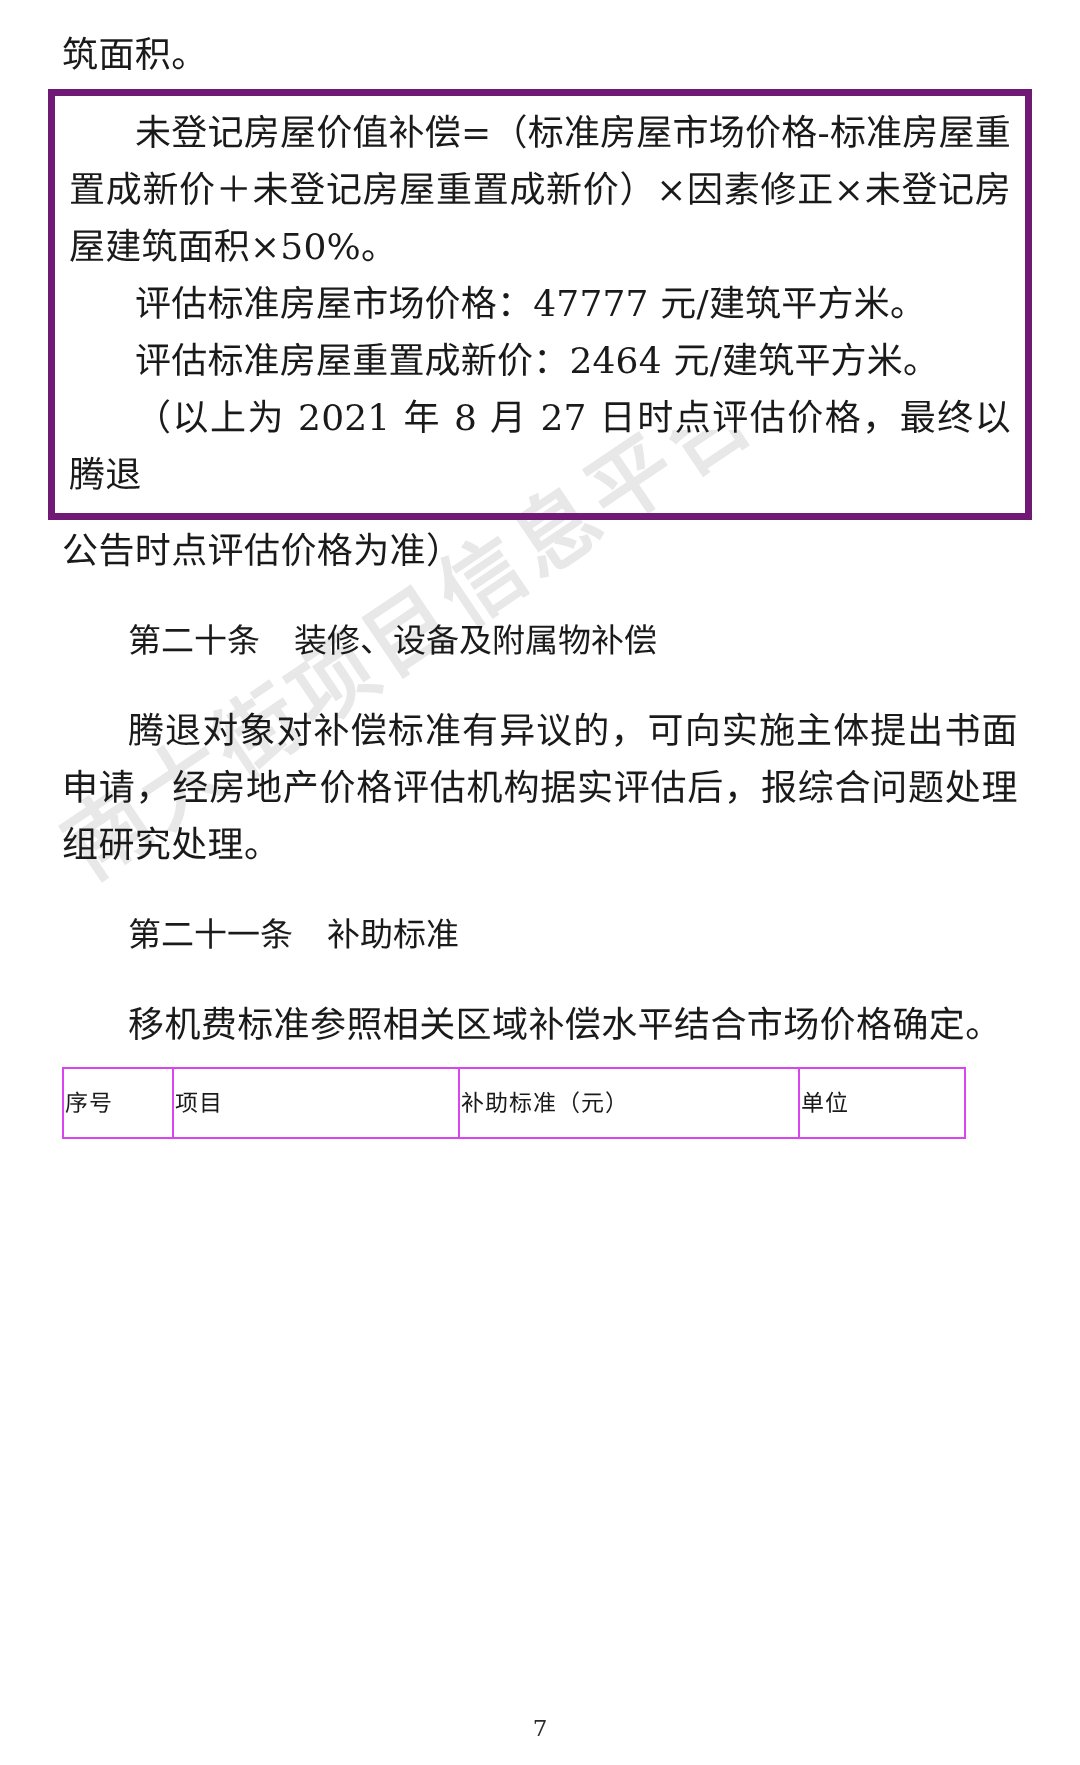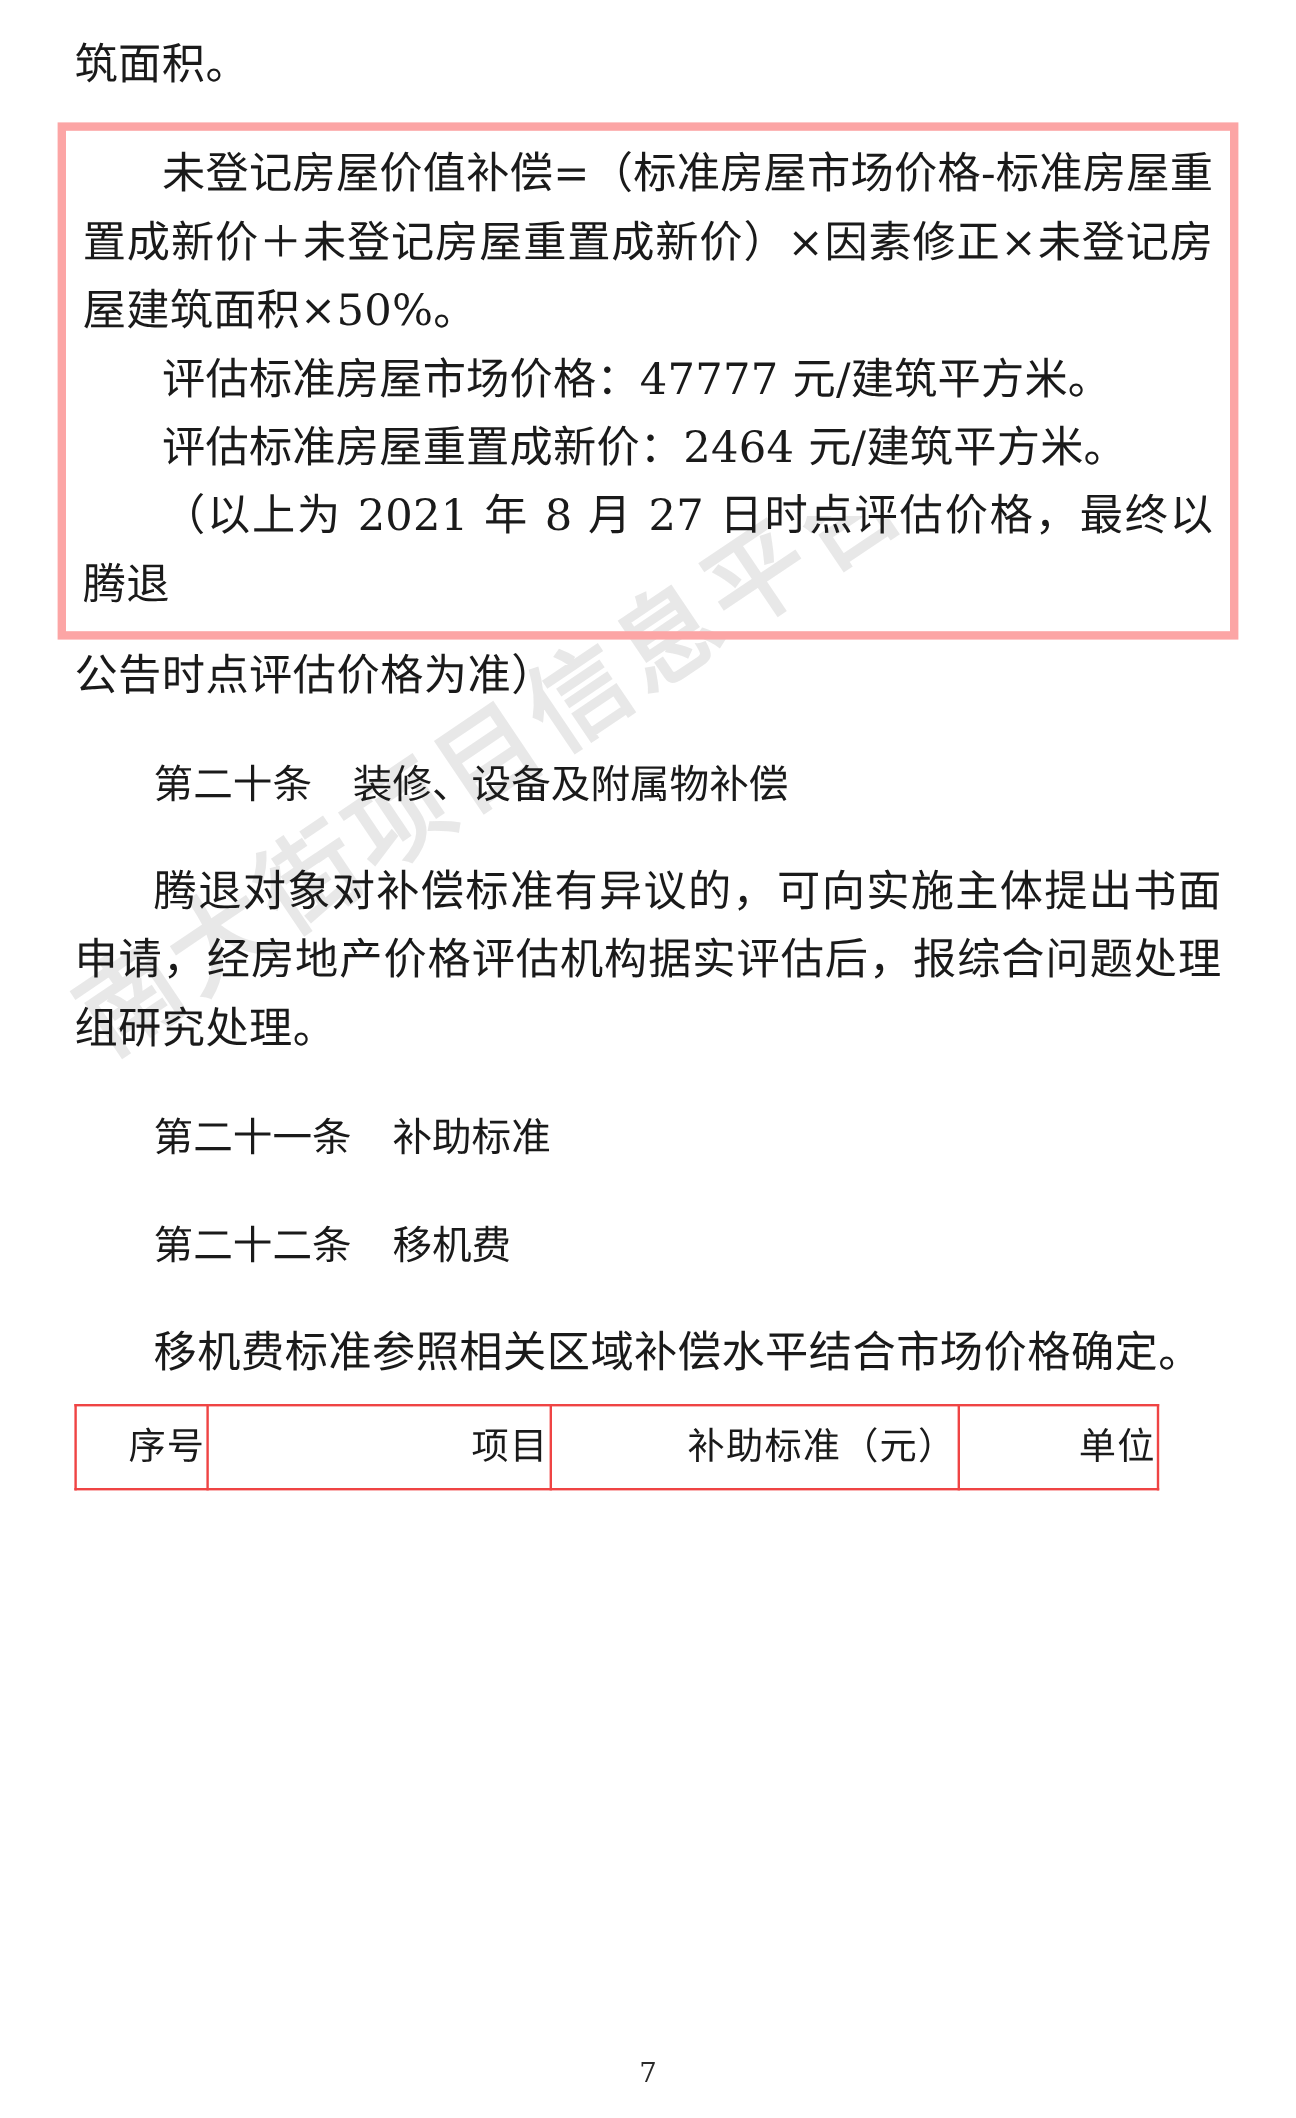--- a/index.html
+++ b/index.html
@@ -72,45 +72,45 @@
     line-height: 57px;
   }
   .heading .gap {
     display: inline-block;
     width: 34px;
   }
 
   
   .redbox {
     position: relative;
-    border: 7px solid #fca5a5;
-    margin: 19px -14px 0 -14px;
+    border: 7px solid #701a75;
+    margin: 6px -14px 0 -14px;
     padding: 8px 14px 10px 14px;
     box-sizing: border-box;
   }
   .redbox .para { letter-spacing: 0.2px; }
 
   .after-box {
     margin-top: 2px;
   }
 
   
   table.comp-table {
     margin-top: 14px;
     border-collapse: collapse;
     width: 902px;
     table-layout: fixed;
   }
   table.comp-table th {
-    border: 2px solid #ef4444;
+    border: 2px solid #d946ef;
     font-weight: normal;
-    font-size: 31px;
+    font-size: 23px;
     line-height: 66px;
     height: 66px;
-    text-align: right;
+    text-align: left;
     letter-spacing: 1px;
   }
   col.c1 { width: 110px; }
   col.c2 { width: 286px; }
   col.c3 { width: 340px; }
   col.c4 { width: 166px; }
 
   .page-number {
     position: absolute;
     left: 0;
@@ -144,21 +144,20 @@
 
     <p class="para after-box">公告时点评估价格为准）</p>
 
     <p class="heading"><span>第二十条</span><span class="gap"></span><span>装修、设备及附属物补偿</span></p>
 
     <p class="para indent">腾退对象对补偿标准有异议的，可向实施主体提出书面申请，经房地产价格评估机构据实评估后，报综合问题处理组研究处理。</p>
 
     <p class="heading"><span>第二十一条</span><span class="gap"></span><span>补助标准</span></p>
 
 
-    <p class="heading"><span>第二十二条</span><span class="gap"></span><span>移机费</span></p>
 
     <p class="para indent">移机费标准参照相关区域补偿水平结合市场价格确定。</p>
 
     <table class="comp-table">
       <colgroup>
         <col class="c1">
           <col class="c2">
           <col class="c3">
           <col class="c4">
       </colgroup>

